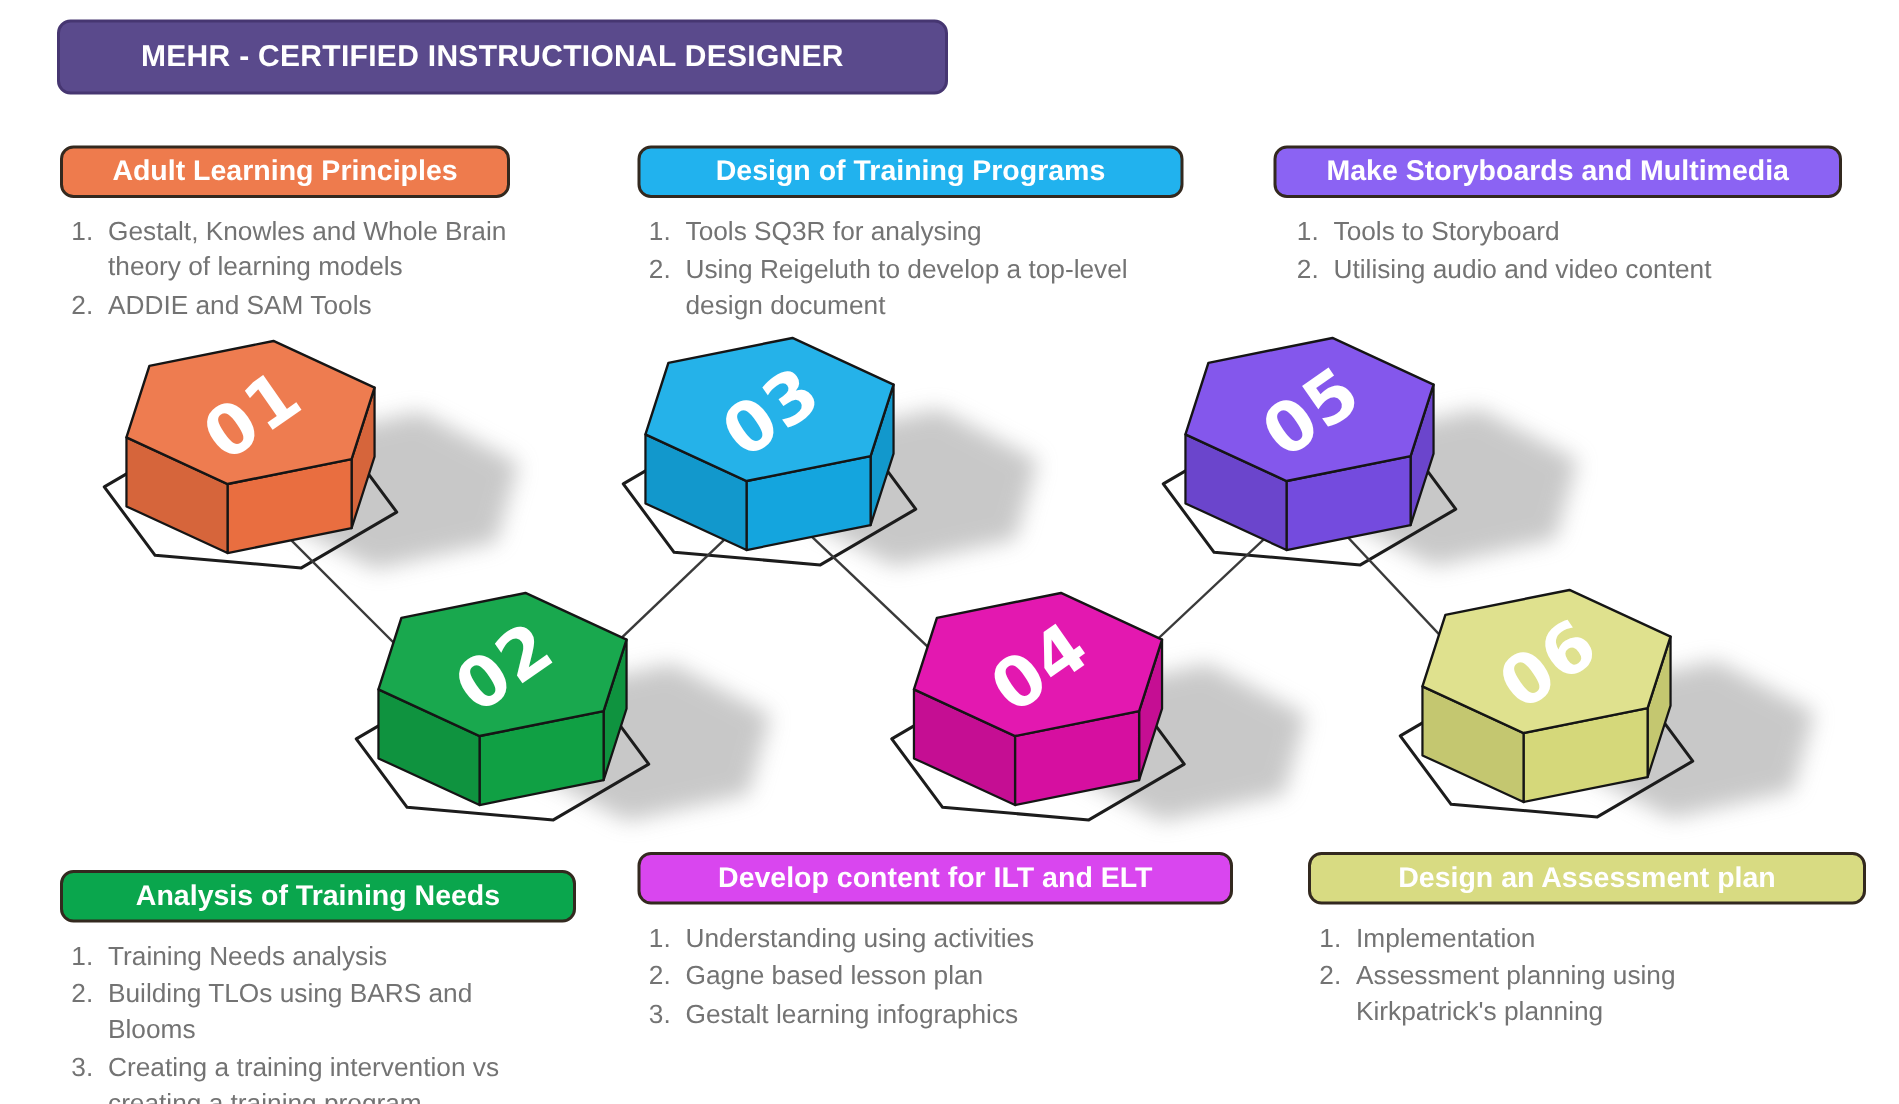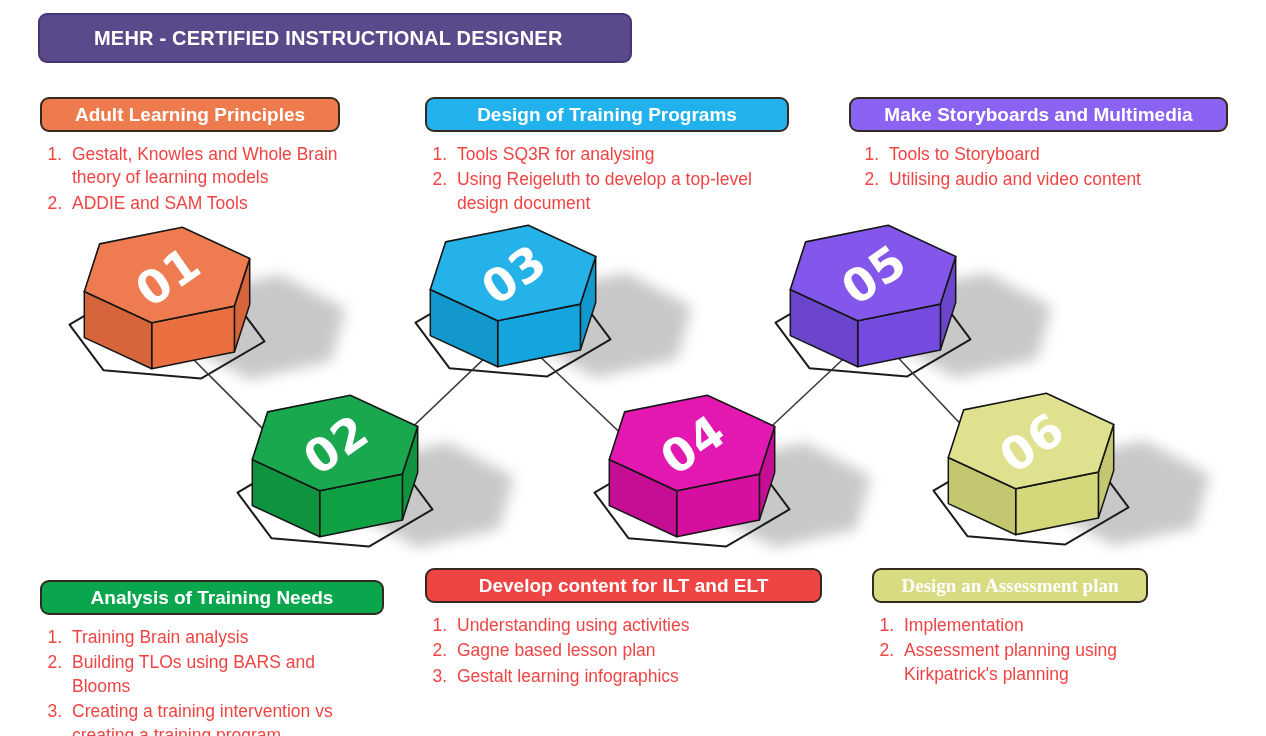--- a/index.html
+++ b/index.html
@@ -25,30 +25,30 @@
   .badge{
     height:35px;border:2px solid #33291f;border-radius:9px;
     display:flex;align-items:center;justify-content:center;
     box-sizing:border-box;padding:0 10px;
   }
   .badge span{
     color:#ffffff;font-weight:bold;font-size:19px;white-space:nowrap;
   }
   ol.items{
     margin:11px 0 0 0;padding:0 0 0 27px;box-sizing:border-box;
-    font-size:17.5px;line-height:1.34;color:#ef4444;
+    font-size:17.5px;line-height:1.34;color:#737373;
   }
   ol.items li{padding-left:5px;margin-bottom:2px;}
   
   #s0{left:40px;top:97px;}  #s0 .badge{width:300px;} #s0 ol{width:320px;}
   #s1{left:425px;top:97px;} #s1 .badge{width:364px;} #s1 ol{width:330px;}
   #s2{left:849px;top:97px;} #s2 .badge{width:379px;} #s2 ol{width:345px;margin-left:8px;}
   #s3{left:40px;top:568px;} #s3 .badge{width:344px;margin-top:12px;} #s3 ol{width:322px;}
   #s4{left:425px;top:568px;}#s4 .badge{width:397px;} #s4 ol{width:330px;}
-  #s5{left:872px;top:568px;}#s5 .badge{width:276px;font-family:Liberation Serif, serif;} #s5 ol{width:327px;}
+  #s5{left:872px;top:568px;}#s5 .badge{width:372px;} #s5 ol{width:327px;}
 </style>
 </head>
 <body>
 
 <svg id="diagram" viewBox="0 0 1266 736">
   <defs>
     <filter id="soft" x="-60%" y="-60%" width="220%" height="220%">
       <feGaussianBlur stdDeviation="7"></feGaussianBlur>
     </filter>
   </defs>
@@ -153,28 +153,28 @@
     <li>Tools to Storyboard</li>
     <li>Utilising audio and video content</li>
   </ol>
 </section>
 
 <section class="card" id="s3">
   <div class="badge" style="background: rgb(10, 166, 77);">
     <span>Analysis of Training Needs</span>
   </div>
   <ol class="items">
-    <li>Training Brain analysis</li>
+    <li>Training Needs analysis</li>
     <li>Building TLOs using BARS and Blooms</li>
     <li>Creating a training intervention vs creating a training program</li>
   </ol>
 </section>
 
 <section class="card" id="s4">
-  <div class="badge" style="background: #ef4444; text-align: right;">
+  <div class="badge" style="background: #d946ef; text-align: right;">
     <span>Develop content for ILT and ELT</span>
   </div>
   <ol class="items">
     <li>Understanding using activities</li>
     <li>Gagne based lesson plan</li>
     <li>Gestalt learning infographics</li>
   </ol>
 </section>
 
 <section class="card" id="s5">

